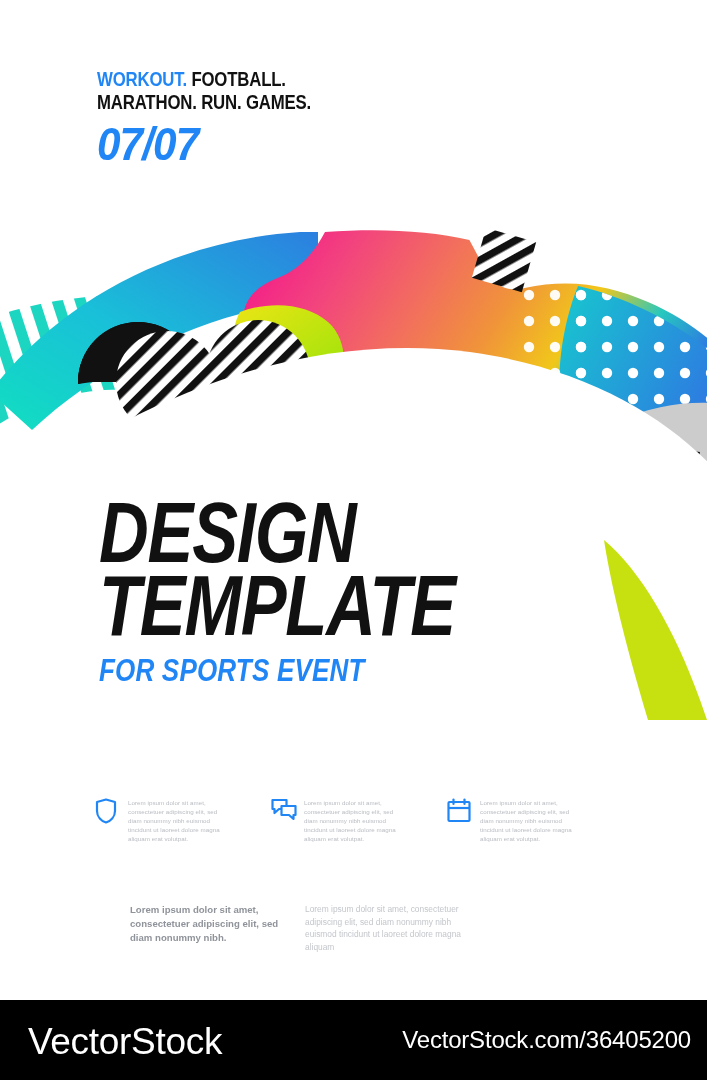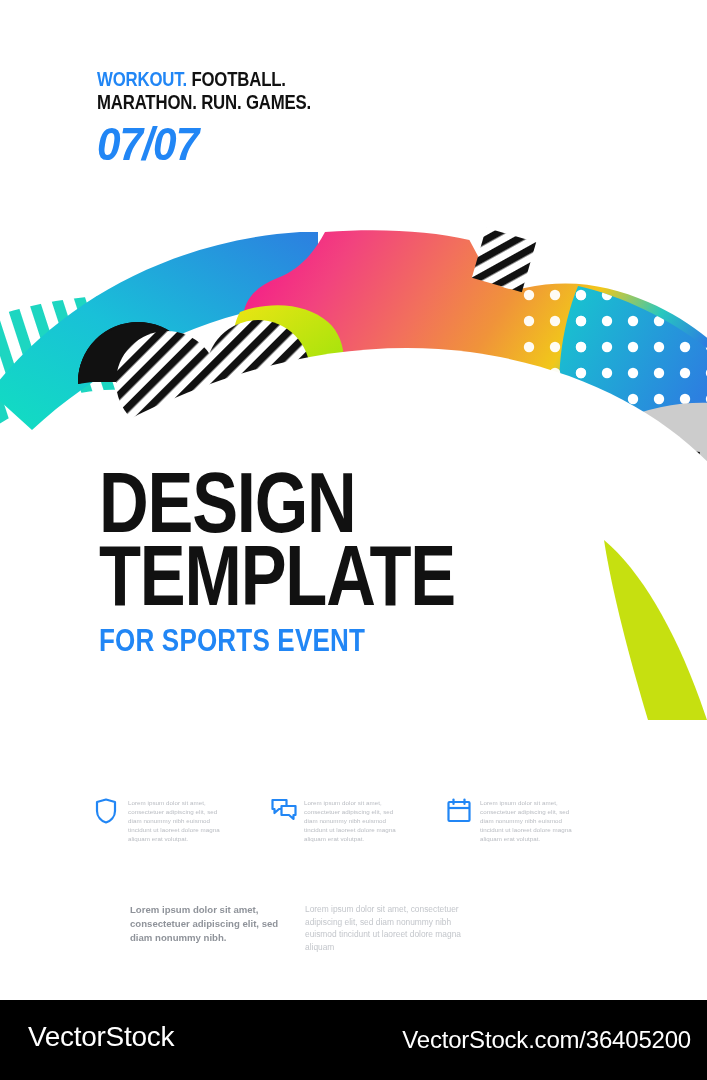--- a/index.html
+++ b/index.html
@@ -28,21 +28,21 @@
     font-weight:bold;font-style:italic;font-size:46px;line-height:50px;
     color:#2186F5;letter-spacing:-1px;margin-top:6px;
     transform:scaleX(0.92);transform-origin:left center;
   }
 
   
   .art{position:absolute;left:0;top:0;width:707px;height:720px;pointer-events:none;}
   .art svg{display:block;width:707px;height:720px;}
 
   
-  .titles{position:absolute;left:99px;top:466px;}
+  .titles{position:absolute;left:99px;top:496px;font-style:italic;}
   .bigline{
     font-family:"Liberation Sans", sans-serif;
     font-weight:bold;color:#111111;
     font-size:86px;line-height:73px;letter-spacing:-1.5px;
     transform:scaleX(0.80);transform-origin:left top;
     white-space:nowrap;
   }
   .subtitle{
     font-family:"Liberation Sans", sans-serif;
     font-weight:bold;color:#2186F5;
@@ -75,21 +75,21 @@
     font-size:8.4px;line-height:12.6px;color:#c3c6cb;
   }
 
   
   .wm{
     position:absolute;left:0;top:1000px;width:707px;height:80px;background:#000;
   }
   .wm-brand{
     position:absolute;left:28px;top:21px;
     font-family:"Liberation Sans", sans-serif;
-    font-size:28px;color:#ffffff;letter-spacing:-0.3px;text-align:center;
+    font-size:37px;color:#ffffff;letter-spacing:-0.3px;text-align:center;
   }
   .wm-url{
     position:absolute;right:16px;top:26px;
     font-family:"Liberation Sans", sans-serif;
     font-size:24px;color:#ffffff;letter-spacing:-0.2px;
   }
 </style>
 </head>
 <body>
 

